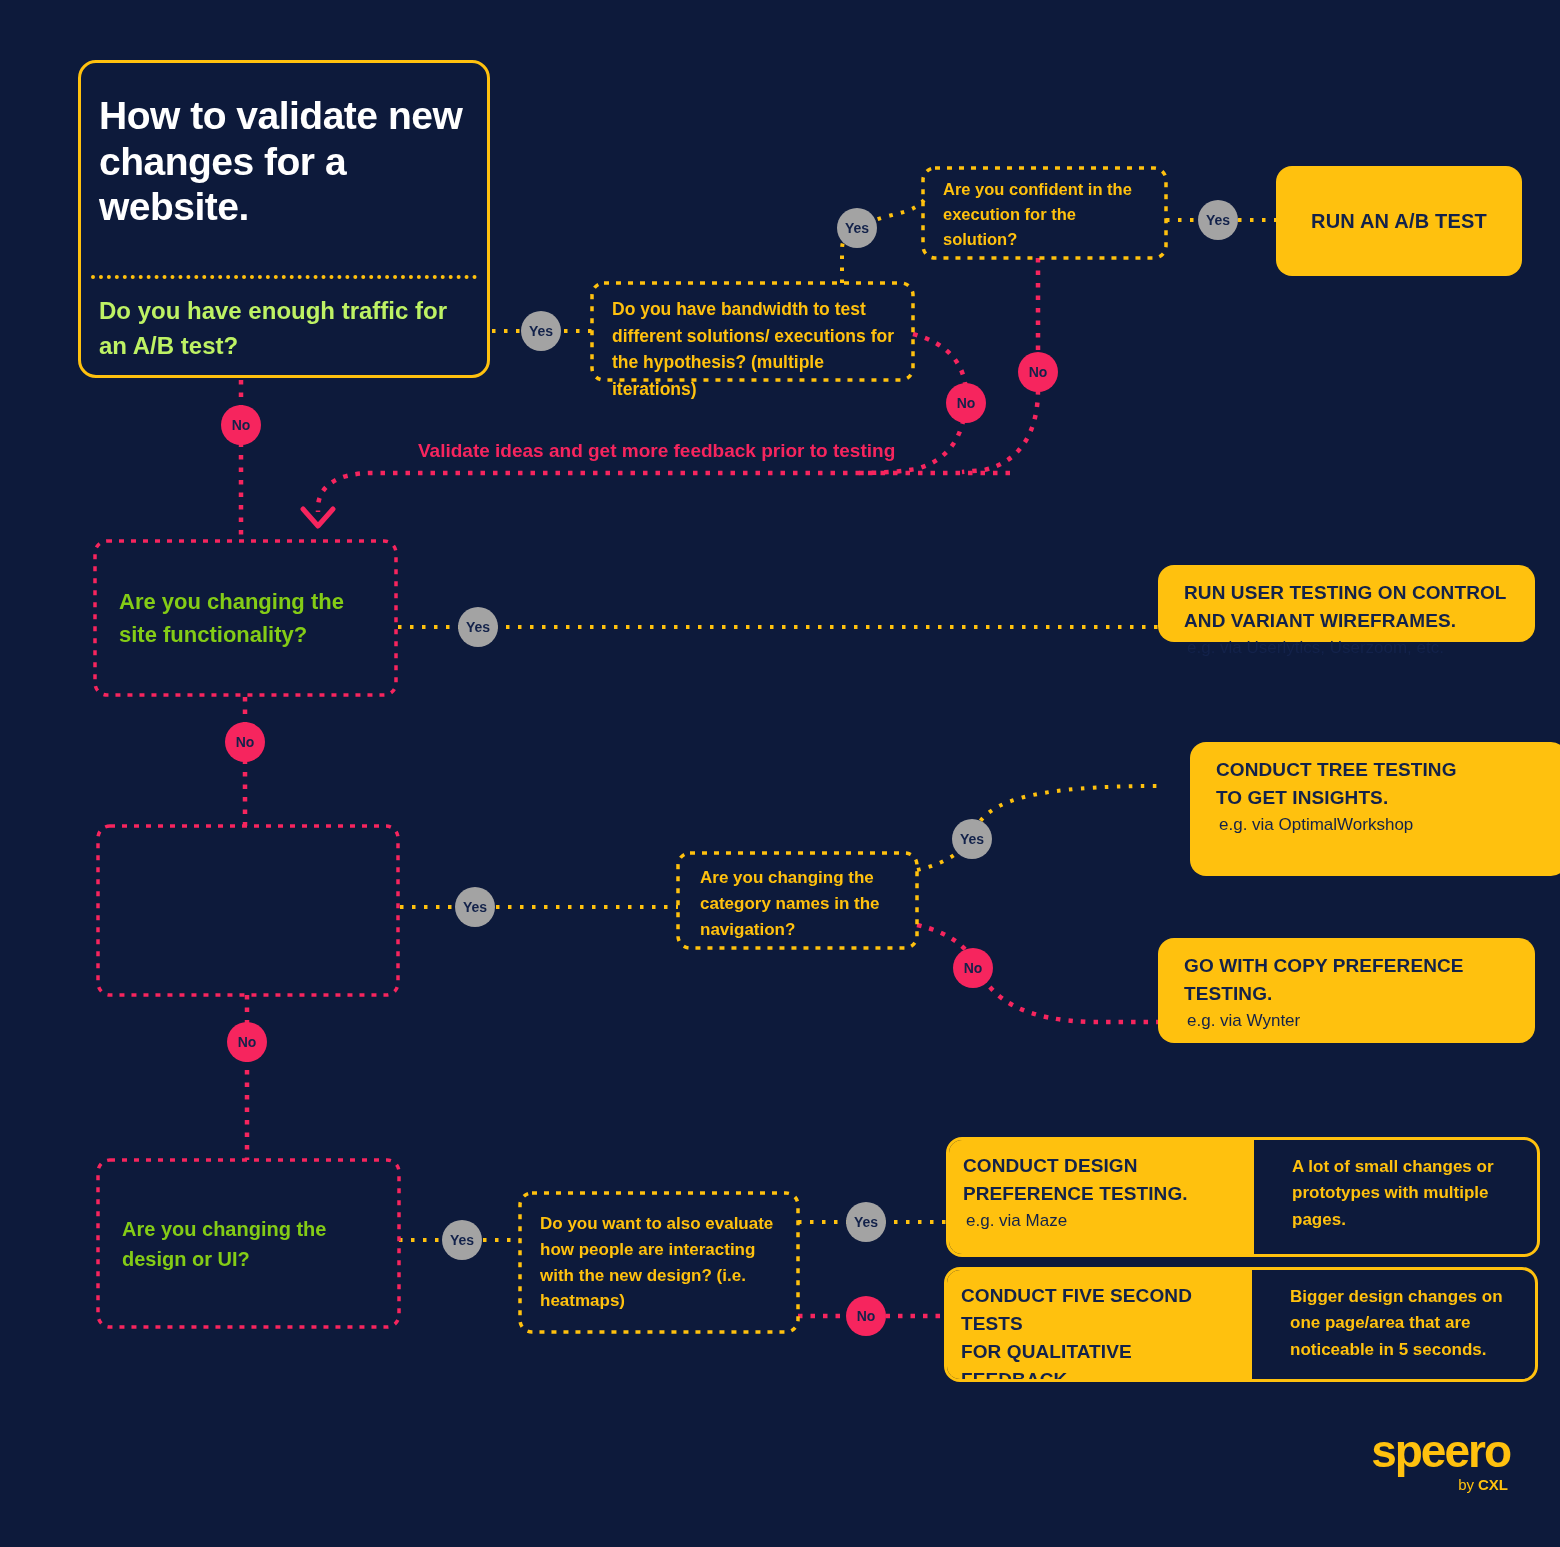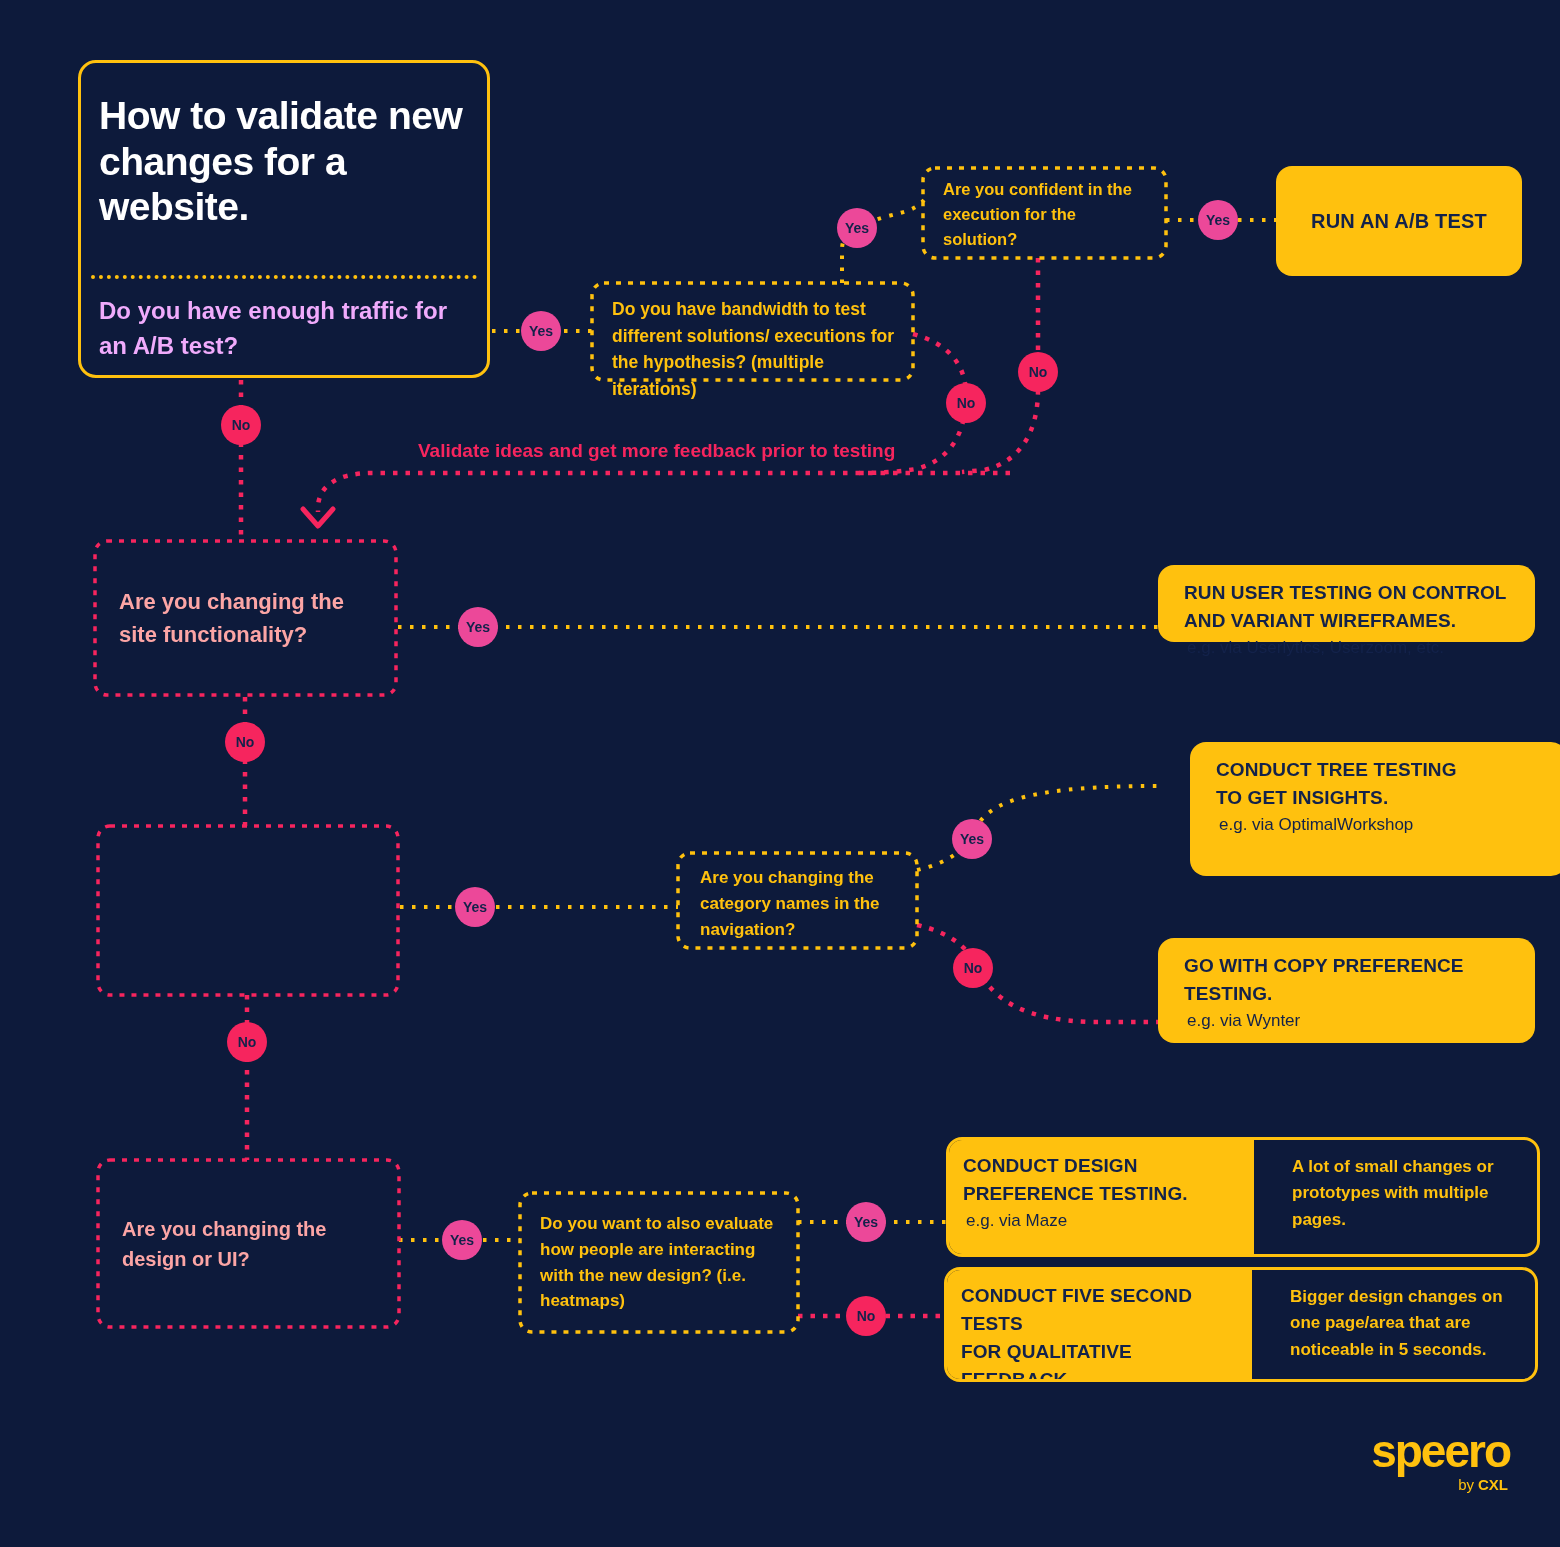--- a/index.html
+++ b/index.html
@@ -19,25 +19,25 @@
   .abs { position:absolute; z-index:2; }
 
   
   .titlebox { left:78px; top:60px; width:412px; height:318px;
     border:3.5px solid #FFC10E; border-radius:18px; }
   .tb-title { position:absolute; left:18px; top:30px; width:370px;
     color:#FFFFFF; font-size:39px; font-weight:800; line-height:1.17; letter-spacing:-0.5px; }
   .tb-divider { position:absolute; left:10px; right:10px; top:212px;
     border-top:4.5px dotted #FFC10E; }
   .tb-q { position:absolute; left:18px; top:231px; width:380px;
-    color:#f0abfc; font-size:24px; font-weight:700; line-height:1.45; }
+    color:#bef264; font-size:24px; font-weight:700; line-height:1.45; }
 
   
   .qy { color:#FFC10E; font-weight:700; line-height:1.52; }
-  .qp { color:#fca5a5; font-weight:700; line-height:1.5; display:flex; align-items:center; }
+  .qp { color:#84cc16; font-weight:700; line-height:1.5; display:flex; align-items:center; }
   .q-bandwidth { left:592px; top:283px; width:321px; height:97px; padding:13px 18px 0 20px; font-size:17.5px; }
   .q-confident { left:923px; top:168px; width:243px; height:90px; padding:9px 18px 0 20px; font-size:16.5px; }
   .q-category  { left:678px; top:853px; width:239px; height:95px; padding:12px 18px 0 22px; font-size:17px; }
   .q-heatmaps  { left:520px; top:1193px; width:278px; height:139px; padding:18px 16px 0 20px; font-size:17px; }
   .q-sitefunc  { left:95px; top:541px; width:301px; height:154px; padding:0 10px 0 24px; font-size:22px; }
   .q-copy      { left:98px; top:826px; width:300px; height:169px; padding:0 10px 0 24px; font-size:22px; }
   .q-design    { left:98px; top:1160px; width:301px; height:167px; padding:0 10px 0 24px; font-size:20px; }
 
   
   .ybox { background:#FFC10E; border-radius:16px; color:#13224A; }
@@ -54,21 +54,21 @@
   
   .combo { border:3px solid #FFC10E; border-radius:16px; display:flex; overflow:hidden; }
   .b-designpref { left:946px; top:1137px; width:594px; height:120px; }
   .b-fivesec    { left:944px; top:1267px; width:594px; height:115px; }
   .combo-left { background:#FFC10E; color:#13224A; width:305px; flex:0 0 305px; padding:12px 6px 0 14px; }
   .combo-right { flex:1; color:#FFC10E; font-size:17px; font-weight:700; line-height:1.55; padding:14px 14px 0 38px; }
 
   
   .badge { width:40px; height:40px; border-radius:50%; display:flex; align-items:center; justify-content:center;
     font-size:14px; font-weight:800; color:#13224A; z-index:3; }
-  .by { background:#ec4899; }
+  .by { background:#a3a3a3; }
   .bn { background:#F6255E; }
 
   .validate-label { left:418px; top:440px; color:#F6255E; font-size:19px; font-weight:800; white-space:nowrap; }
 
   .logo { left:1356px; top:1428px; width:154px; text-align:right; }
   .logo-word { color:#FFC10E; font-size:46px; font-weight:800; letter-spacing:-2px; line-height:1; }
   .logo-byline { color:#FFC10E; font-size:15px; margin-top:2px; padding-right:2px; }
   .logo-by { font-weight:500; }
   .logo-cxl { font-weight:800; margin-left:4px; }
 </style>

